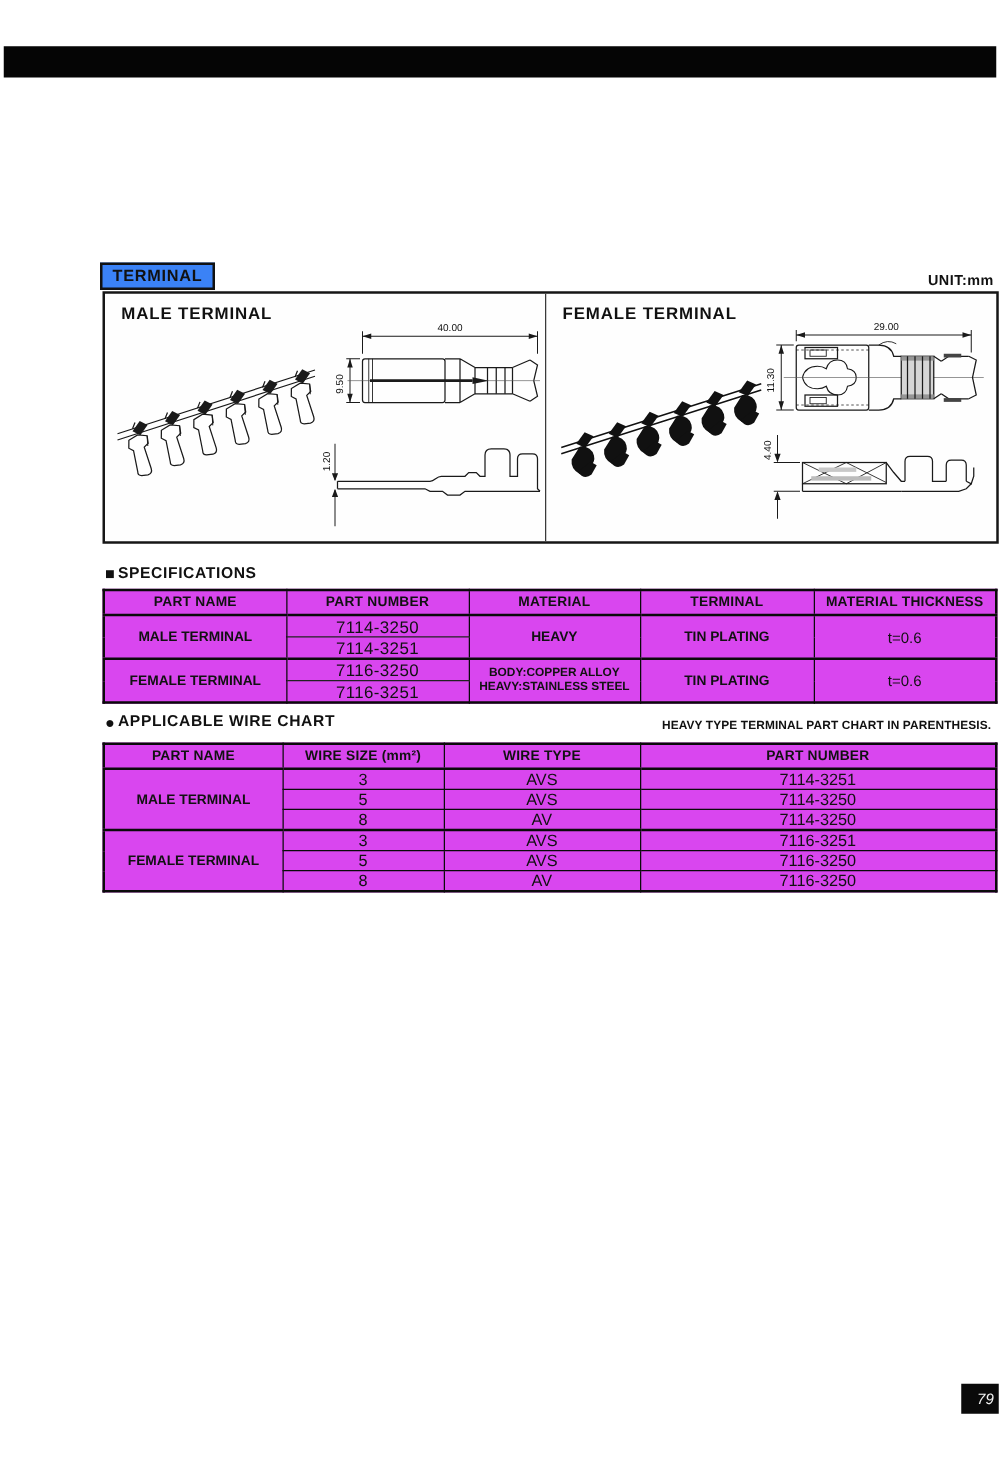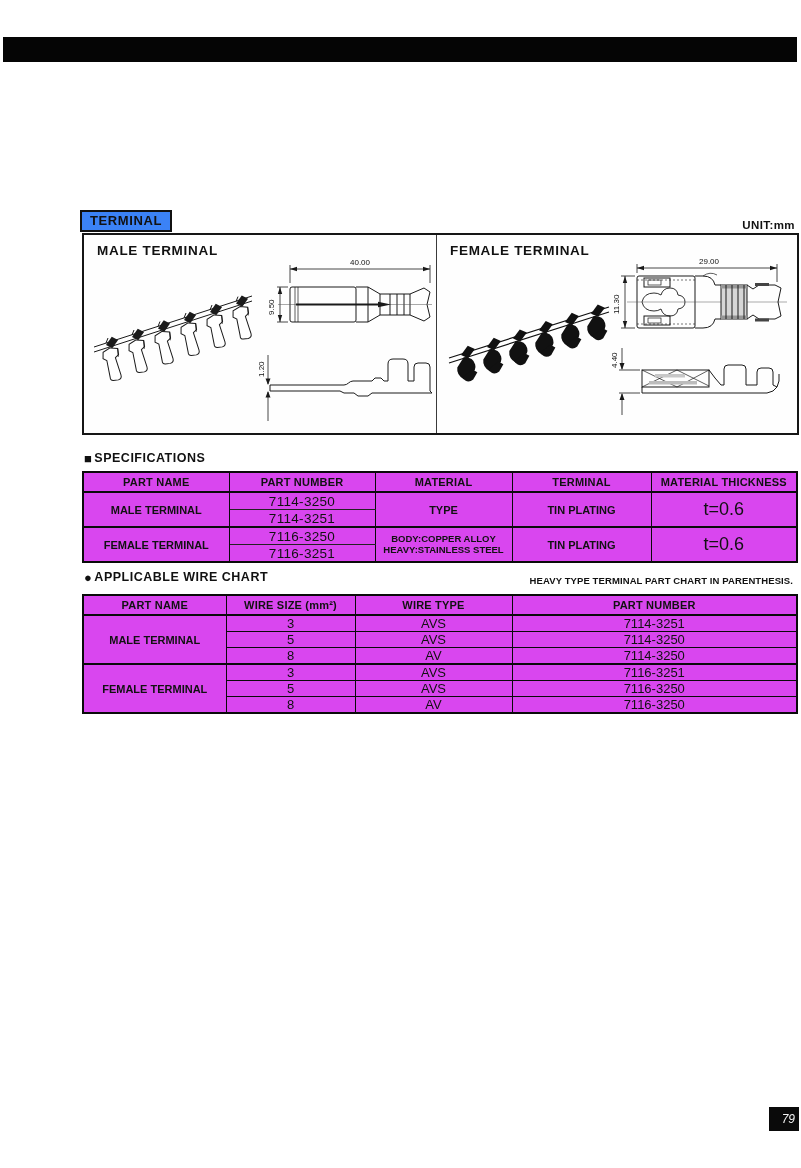--- a/index.html
+++ b/index.html
@@ -37,21 +37,21 @@
   .wire-table{left:82px;top:594px;width:714px;}
   th,td{border:1.6px solid #0a0a0a;padding:0;text-align:center;vertical-align:middle;overflow:hidden;}
   table{border:2px solid #0a0a0a;}
   th{font-size:11px;font-weight:bold;height:18px;border-bottom-width:2px;letter-spacing:.2px;}
   td{font-size:11px;font-weight:bold;}
   tr.grp-top td{border-top-width:2px;}
   .spec-table td{height:16px;}
   td.pnum{font-size:13.5px;font-weight:normal;letter-spacing:.3px;}
   td.pn-split{border-bottom:1.2px solid #222;}
   td.mat-small{font-size:9.5px;line-height:1.15;letter-spacing:0;}
-  td.thick{font-size:18px;font-weight:normal;}
+  td.thick{font-size:12px;font-weight:normal;}
   .wire-table td{height:15px;}
   .wire-table td.val{font-size:13px;font-weight:normal;}
   
   .page-badge{
     left:769px;top:1107px;width:30px;height:24px;background:#0a0a0a;color:#f2f2f2;
     font-size:12px;font-style:italic;display:flex;align-items:center;justify-content:flex-end;
     padding-right:4px;box-sizing:border-box;
   }
 </style>
 </head>
@@ -210,21 +210,21 @@
       <th>PART NUMBER</th>
       <th>MATERIAL</th>
       <th>TERMINAL</th>
       <th>MATERIAL THICKNESS</th>
     </tr>
   </thead>
   <tbody>
     <tr class="grp-top">
       <td rowspan="2">MALE TERMINAL</td>
       <td class="pnum pn-split">7114-3250</td>
-      <td rowspan="2">TYPE</td>
+      <td rowspan="2">HEAVY</td>
       <td rowspan="2">TIN PLATING</td>
       <td rowspan="2" class="thick">t=0.6</td>
     </tr>
     <tr>
       <td class="pnum">7114-3251</td>
     </tr>
     <tr class="grp-top">
       <td rowspan="2">FEMALE TERMINAL</td>
       <td class="pnum pn-split">7116-3250</td>
       <td rowspan="2" class="mat-small">

